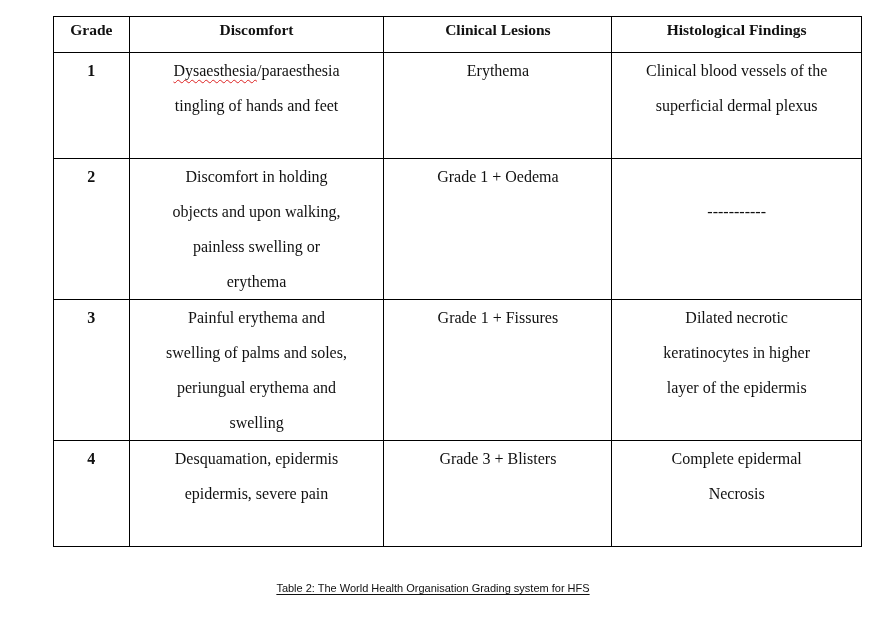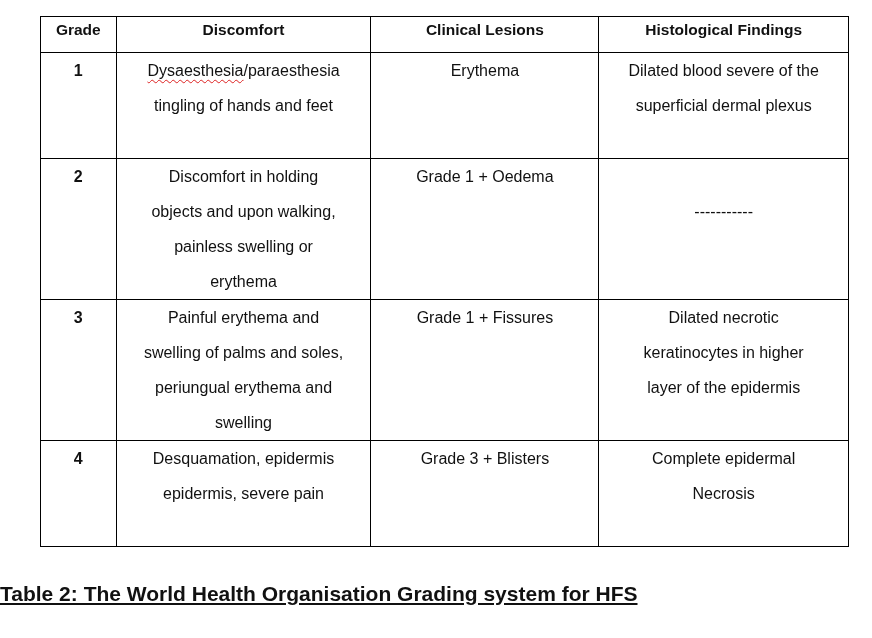--- a/index.html
+++ b/index.html
@@ -1,21 +1,22 @@
 <!DOCTYPE html>
 <html><head>
 <meta charset="utf-8">
 <style>
   html, body { margin: 0; padding: 0; background: #ffffff; }
   body { width: 872px; height: 638px; position: relative; overflow: hidden;
          font-family: "Liberation Sans", "DejaVu Sans", sans-serif; color: #111; }
   table.grading {
-    position: absolute; left: 40px; top: 16px;
+    position: absolute; left: 53px; top: 16px;
     border-collapse: collapse; table-layout: fixed;
     width: 809px;
+    font-family: Liberation Serif, serif;
   }
   table.grading td, table.grading th {
     border: 1px solid #000;
     vertical-align: top;
     text-align: center;
     padding: 0;
     font-size: 16px;
     line-height: 35px;
   }
   table.grading th { font-weight: bold; height: 35px; font-size: 15.5px; line-height: 26px; }
@@ -27,21 +28,21 @@
   td .cell { padding-top: 0px; }
   tr.r1 td { height: 105px; }
   tr.r2 td { height: 139px; }
   tr.r3 td { height: 140px; }
   tr.r4 td { height: 105px; }
   .squiggle { text-decoration: underline wavy #d22; text-decoration-thickness: 1px; text-underline-offset: 3px; }
   td.dash { vertical-align: top; }
   td.dash .cell { padding-top: 35px; letter-spacing: 0; }
   .caption {
     position: absolute; left: 0; width: 866px; top: 582px;
-    text-align: left; font-weight: bold; font-size: 21px;
+    text-align: center; font-weight: normal; font-size: 11px;
     text-decoration: underline; text-underline-offset: 2px;
   }
 </style>
 </head>
 <body>
 
 <table class="grading">
   <colgroup>
     <col class="c-grade">
       <col class="c-def">
@@ -61,21 +62,21 @@
       <td class="grade">1</td>
       <td>
         <div class="cell">
           <div><span class="squiggle">Dysaesthesia</span><span>/paraesthesia</span></div>
           <div>tingling of hands and feet</div>
         </div>
       </td>
       <td>Erythema</td>
       <td>
         <div class="cell">
-          <div>Dilated blood severe of the</div>
+          <div>Clinical blood vessels of the</div>
           <div>superficial dermal plexus</div>
         </div>
       </td>
     </tr>
 
     <tr class="r2">
       <td class="grade">2</td>
       <td>
         <div class="cell">
           <div>Discomfort in holding</div>

